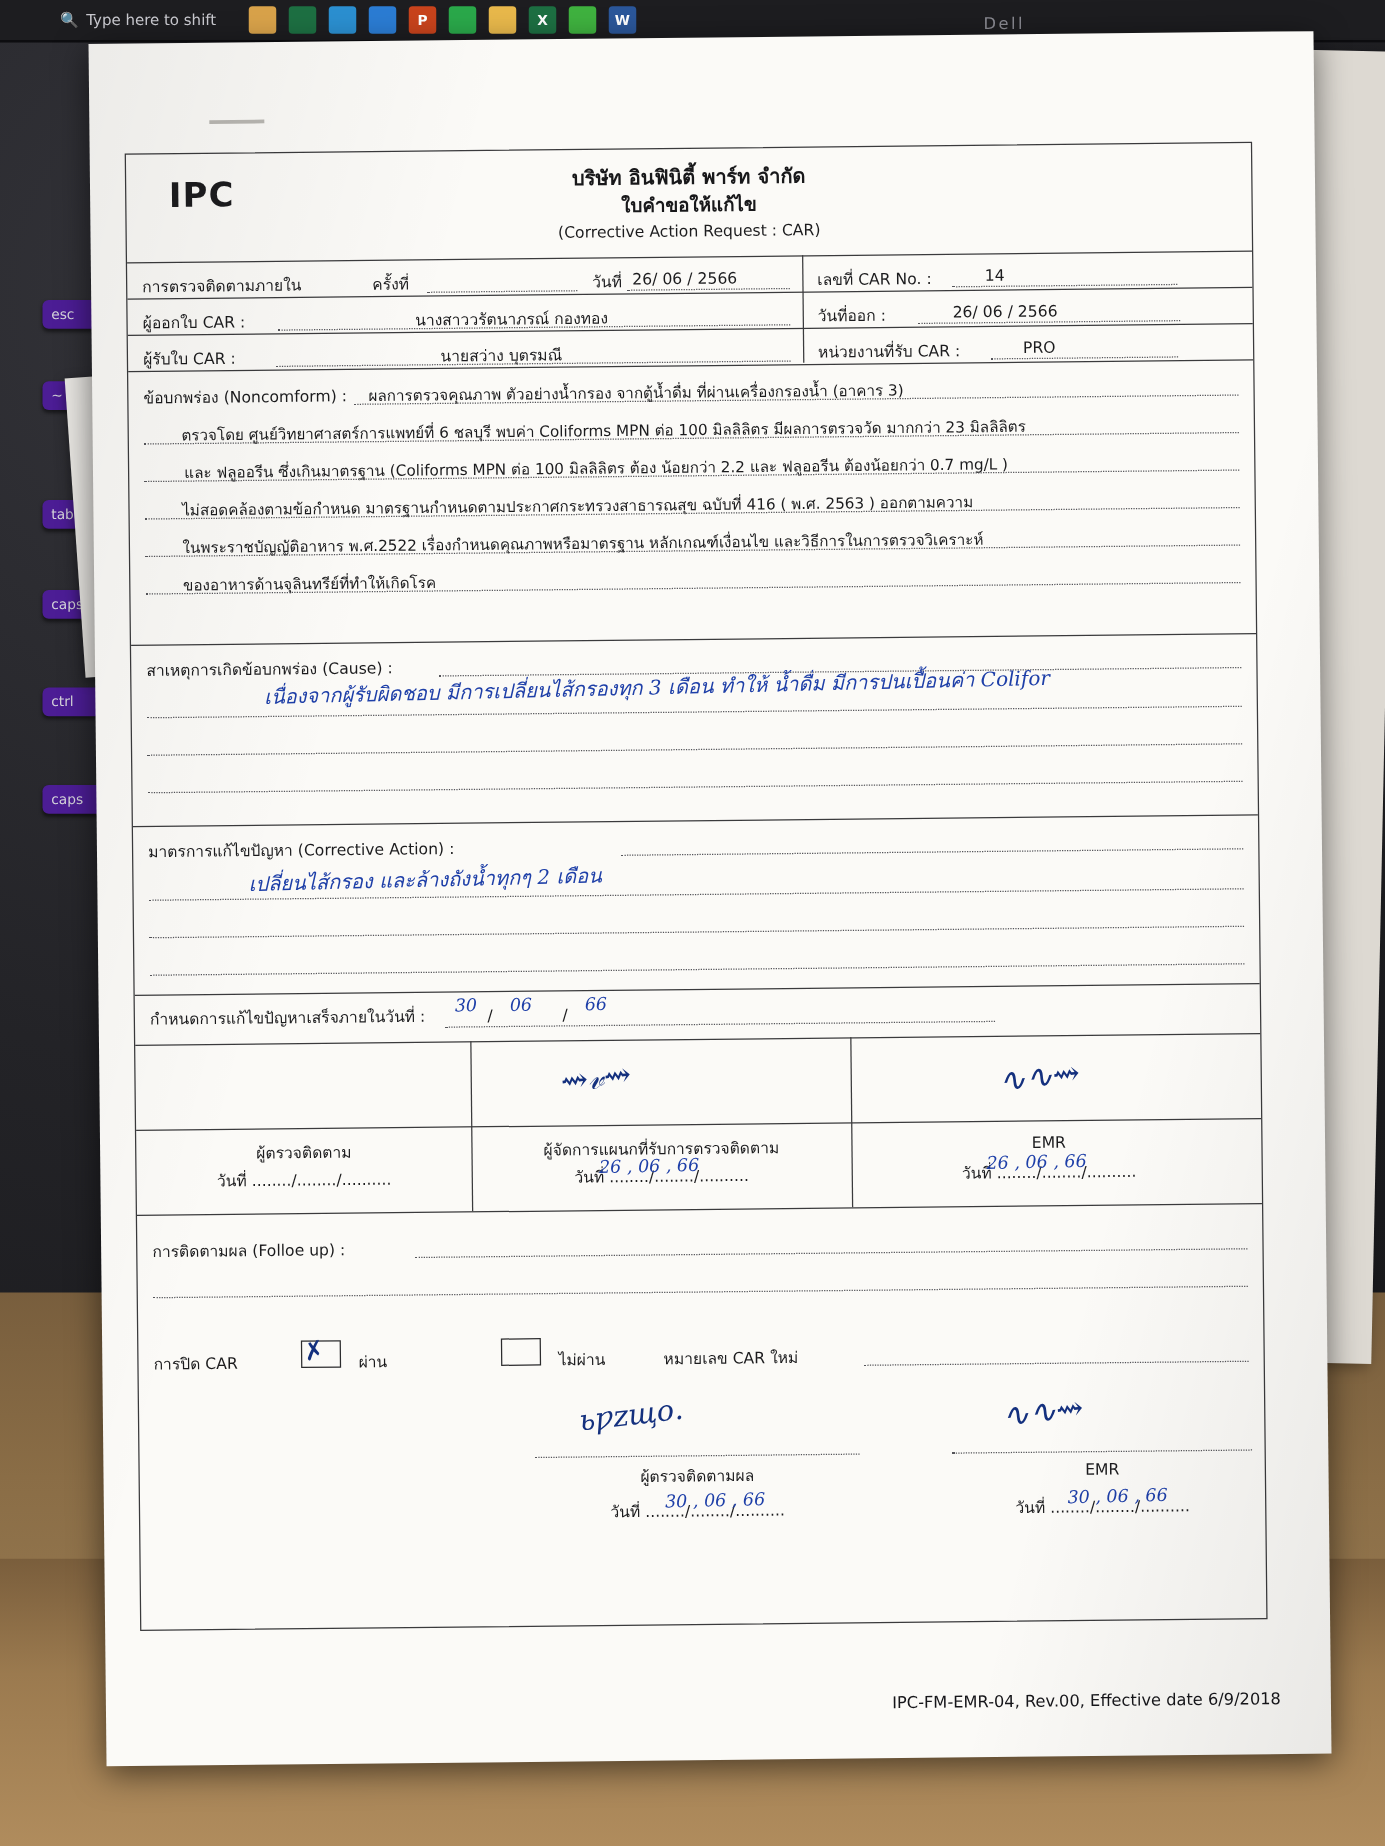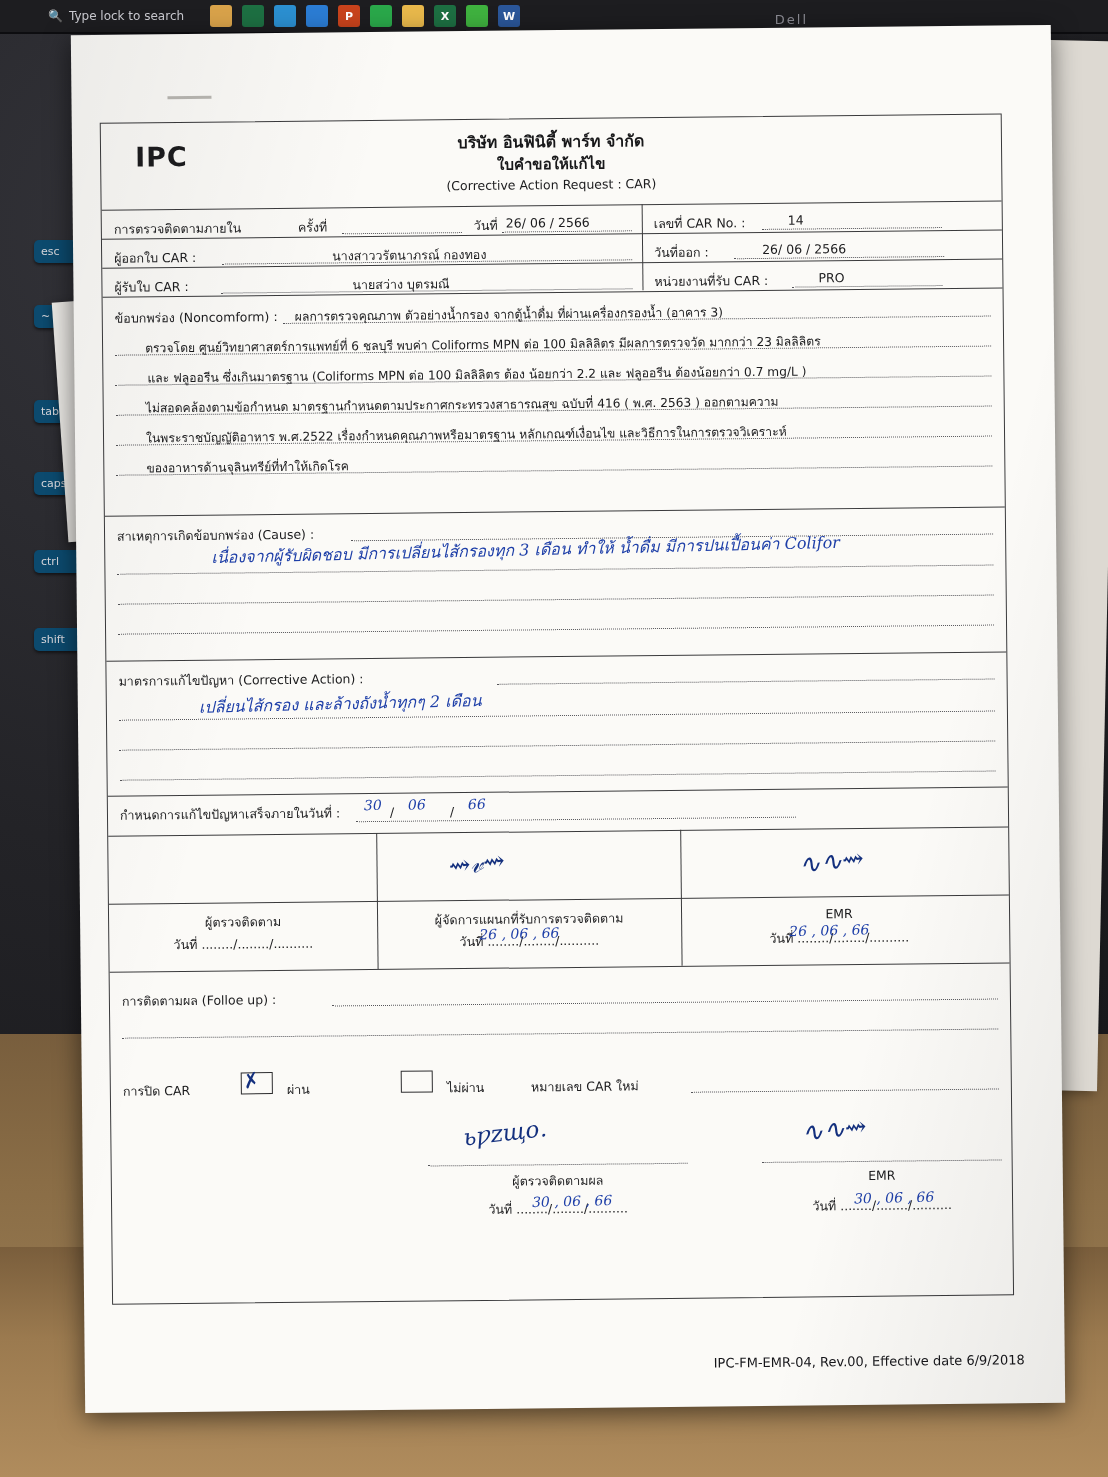--- a/index.html
+++ b/index.html
@@ -50,29 +50,29 @@
     left: 0; top: 34px; width: 1108px; height: 1000px;
     background: radial-gradient(ellipse at 20% 20%, #34343a 0%, #232327 55%, #19191c 100%);
   }
   .desk-wood {
     position: absolute;
     left: 0; bottom: 0; width: 1108px; height: 230px;
     background: linear-gradient(180deg, #7a5e3c 0%, #9b7a4f 40%, #b08c5d 100%);
   }
   .key {
     position: absolute;
-    background: #0c4a6e;
+    background: #4c1d95;
     border-radius: 5px;
     color: #d6d6db;
     font-size: 11px;
     padding: 5px 7px;
     box-shadow: 0 2px 3px rgba(0,0,0,.5);
   }
   .brand-dell {
-    position: absolute; right: 300px; top: 12px;
+    position: absolute; right: 288px; top: 12px;
     color: #8d8d95; font-size: 13px; letter-spacing: 2px;
   }
   .paper-strip {
     position: absolute; left: 60px; top: 300px; width: 70px; height: 240px;
     background: #e8e6e2; transform: rotate(-4deg); box-shadow: 0 3px 10px rgba(0,0,0,.45);
   }
   .paper-right {
     position: absolute; right: 0px; top: 40px; width: 120px; height: 1050px;
     background: #ddd9d2; transform: rotate(1.2deg); box-shadow: -3px 3px 12px rgba(0,0,0,.35);
   }
@@ -201,21 +201,21 @@
 <body>
 
 <div class="desk"></div>
 <div class="laptop-body"></div>
 <div class="desk-wood"></div>
 
 <div class="screen-top"></div>
 <div class="taskbar">
   <div class="tb-search">
     <span>🔍</span>
-    <span>Type lock to search</span>
+    <span>Type here to shift</span>
   </div>
   <div class="tb-icons">
     <span class="tb-ico" style="background:#d8a24a"></span>
     <span class="tb-ico" style="background:#1d6f42"></span>
     <span class="tb-ico" style="background:#2b8fd0"></span>
     <span class="tb-ico" style="background:#2b7cd3"></span>
     <span class="tb-ico" style="background:#c8431c">P</span>
     <span class="tb-ico" style="background:#2aa84a"></span>
     <span class="tb-ico" style="background:#e8b84b"></span>
     <span class="tb-ico" style="background:#1d6f42">X</span>
@@ -224,21 +224,21 @@
   </div>
 </div>
 
 <div class="brand-dell">Dell</div>
 
 <div class="key" style="left:34px; top:240px; width:40px;">esc</div>
 <div class="key" style="left:34px; top:305px; width:40px;">~</div>
 <div class="key" style="left:34px; top:400px; width:40px;">tab</div>
 <div class="key" style="left:34px; top:472px; width:56px;">caps lock</div>
 <div class="key" style="left:34px; top:550px; width:48px;">ctrl</div>
-<div class="key" style="left:34px; top:628px; width:44px;">shift</div>
+<div class="key" style="left:34px; top:628px; width:44px;">caps</div>
 
 <div class="paper-strip"></div>
 <div class="paper-right"></div>
 
 <div class="sheet">
   <div class="staple"></div>
 
   <div class="frame">
 
     <div class="logo">IPC</div>

